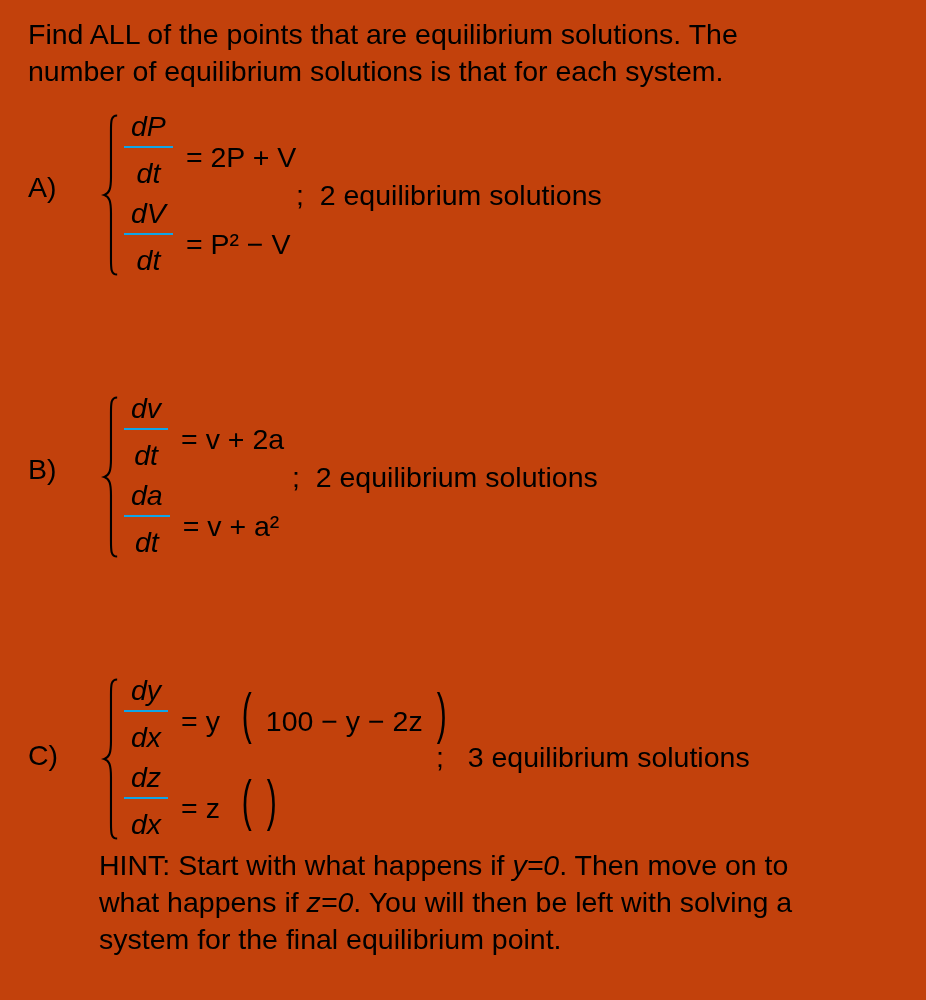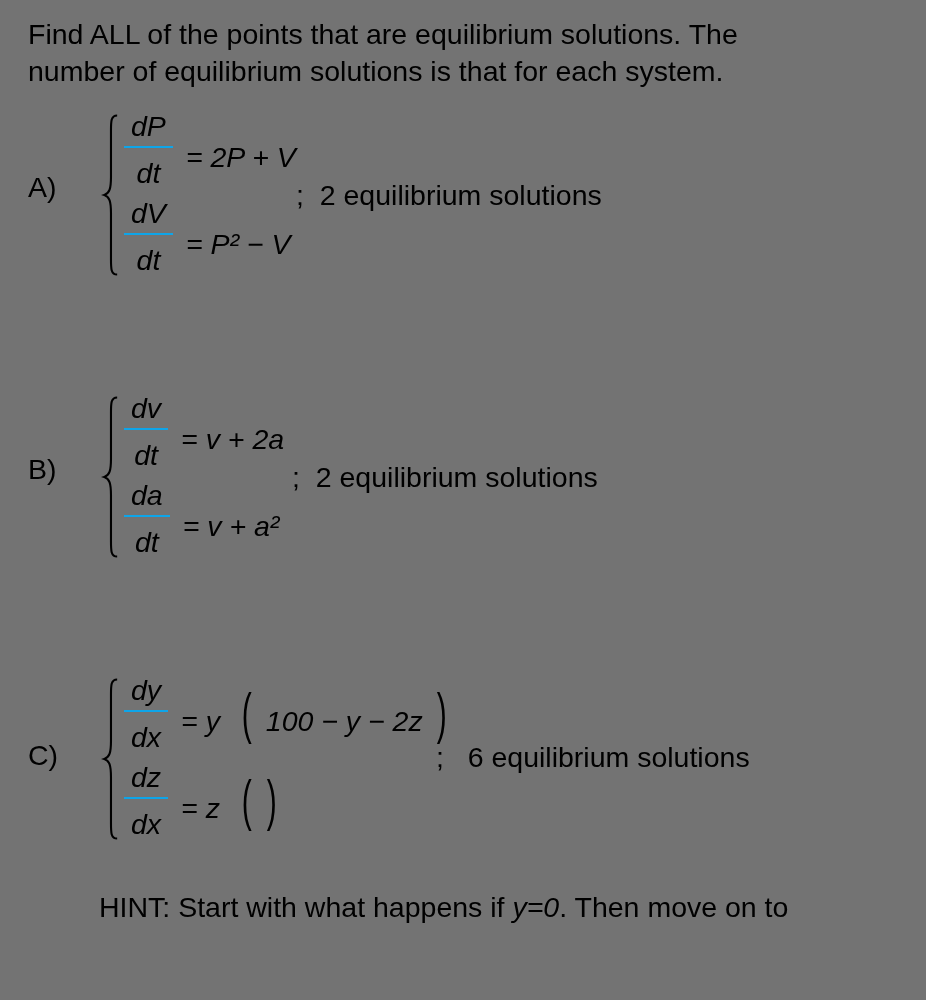--- a/index.html
+++ b/index.html
@@ -4,21 +4,21 @@
 <style>
   html, body {
     margin: 0;
     padding: 0;
     background: #ffffff;
   }
   #page {
     position: relative;
     width: 926px;
     height: 1000px;
-    background: #737373;
+    background: #c2410c;
     color: #000000;
     font-family: "Liberation Sans", sans-serif;
     overflow: hidden;
   }
 
   
   .header {
     position: absolute;
     left: 28px;
     top: 16px;
@@ -68,21 +68,21 @@
   .frac {
     display: inline-flex;
     flex-direction: column;
     align-items: center;
     font-style: italic;
     line-height: 1.15;
   }
   .frac .num { padding: 0 7px 3px 7px; border-bottom: 2px solid #0ea5e9; }
   .frac .den { padding-top: 9px; }
 
-  .rhs, .inner { font-style: italic; white-space: pre; margin-top: 15px; }
+  .rhs, .inner { white-space: pre; margin-top: 15px; }
   .paren {
     display: inline-block;
     font-style: normal;
     font-size: 30px;
     transform: scaleY(1.85);
     transform-origin: center;
     margin: 0 1px;
   }
 
   .note {
@@ -96,21 +96,20 @@
   #sysC .note { left: 436px; top: 66px; }
 
   
   .hint {
     position: absolute;
     left: 99px;
     top: 847px;
     font-size: 28.5px;
     line-height: 37px;
     white-space: nowrap;
-    margin-top: 42px;
   }
   .mi { font-style: italic; }
 </style>
 </head>
 <body>
 
 <div id="page">
 
   <div class="header">
     <div>Find ALL of the points that are equilibrium solutions. The</div>
@@ -190,20 +189,22 @@
       <div class="eqrow">
         <span class="frac">
           <span class="num">dz</span>
           <span class="den">dx</span>
         </span>
         <span class="rhs">= z </span>
         <span class="paren">(</span>
         <span class="paren">)</span>
       </div>
     </div>
-    <div class="note">;   6 equilibrium solutions</div>
+    <div class="note">;   3 equilibrium solutions</div>
   </div>
 
   <div class="hint">
     <div><span>HINT: Start with what happens if </span><span class="mi">y=0</span><span>. Then move on to</span></div>
+    <div><span>what happens if </span><span class="mi">z=0</span><span>. You will then be left with solving a</span></div>
+    <div>system for the final equilibrium point.</div>
   </div>
 
 </div>
 
 </body></html>

